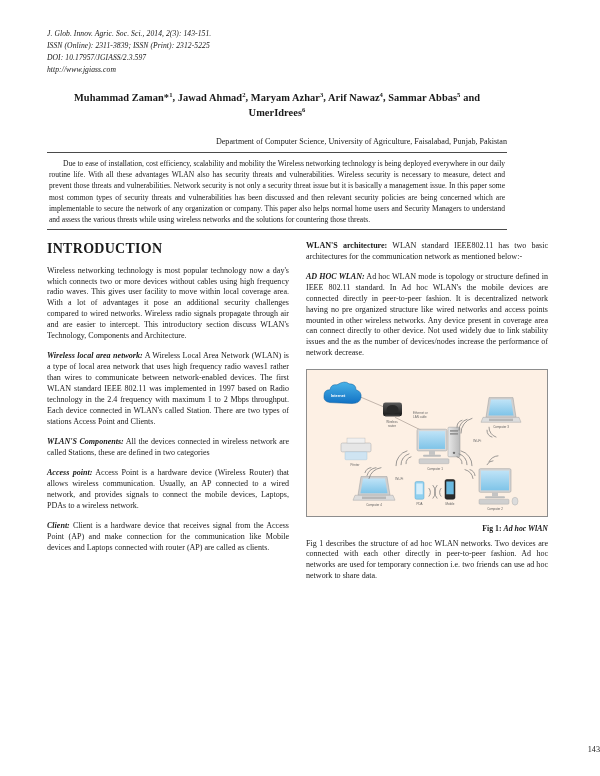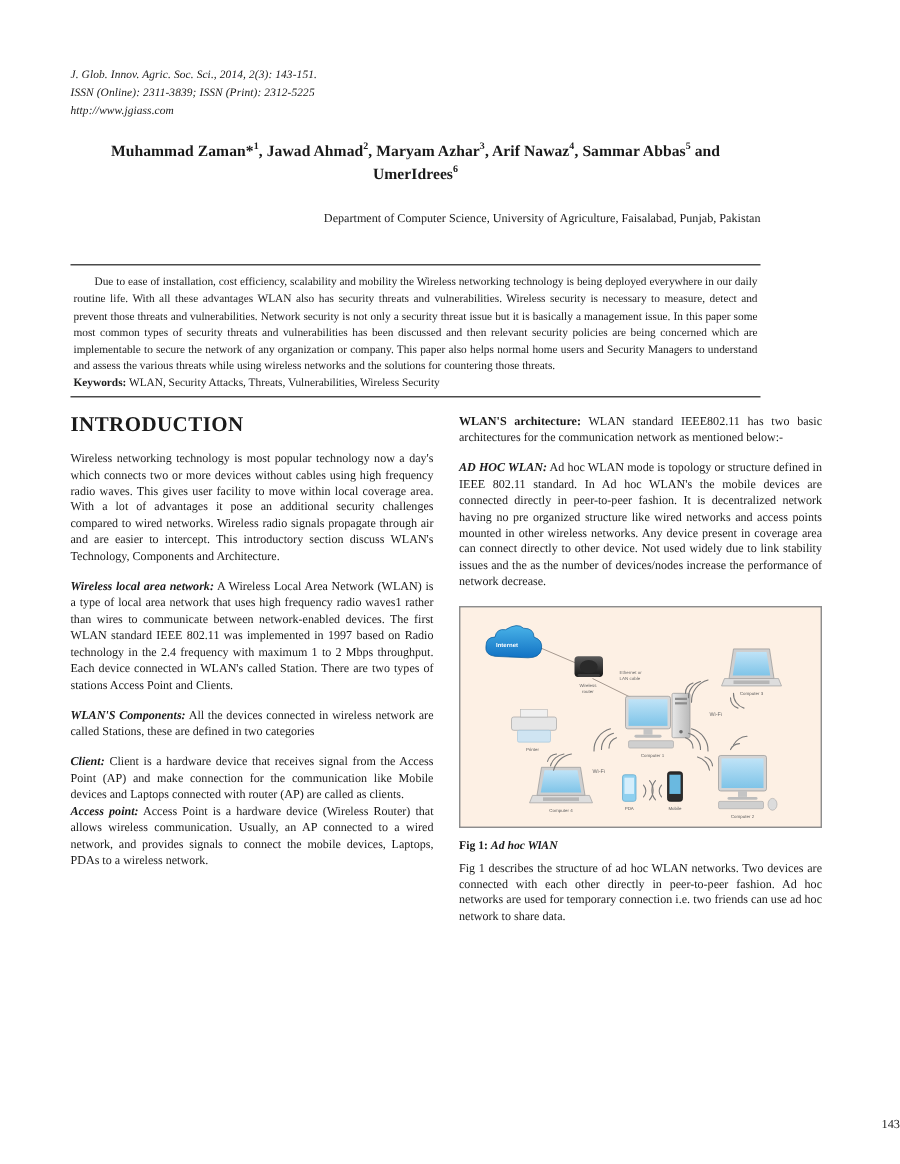--- a/index.html
+++ b/index.html
@@ -12,21 +12,21 @@
     width: 600px;
     height: 776px;
     font-family: "Liberation Serif", "DejaVu Serif", serif;
     color: #1a1a1a;
     position: relative;
     overflow: hidden;
   }
   .page {
     width: 552px;
     height: 776px;
-    padding: 44px 45px 10px 47px;
+    padding: 28px 45px 10px 47px;
     position: relative;
   }
 
   
   .journal-header {
     font-style: italic;
     font-size: 7.6px;
     line-height: 1.58;
     letter-spacing: 0.01em;
     color: #171717;
@@ -59,21 +59,21 @@
   .affil {
     text-align: right;
     font-weight: normal;
     font-size: 8.1px;
     line-height: 1.52;
     margin-top: 16px;
   }
 
   
   .abstract-box {
-    margin-top: 24px;
+    margin-top: 4px;
     border-top: 1.1px solid #4a4a4a;
     border-bottom: 1.1px solid #4a4a4a;
     padding: 5px 2px 4px 2px;
   }
   .abstract-text {
     font-size: 7.55px;
     line-height: 1.465;
     text-align: justify;
     text-justify: inter-word;
     text-indent: 14px;
@@ -126,21 +126,21 @@
   }
   .figure-frame {
     border: 1.1px solid #8d8d8d;
     background: #fdf0e4;
     width: 100%;
     height: 148px;
     position: relative;
     overflow: hidden;
   }
   .fig-caption {
-    text-align: left;
+    text-align: right;
     font-size: 7.8px;
     font-weight: bold;
     margin-top: 7px;
   }
   .fig-caption .ital { font-style: italic; }
 
   
   .page-number {
     position: absolute;
     bottom: 22px;
@@ -151,52 +151,52 @@
   }
 </style>
 </head>
 <body>
 
 <div class="page">
 
   <div class="journal-header">
     <div>J. Glob. Innov. Agric. Soc. Sci., 2014, 2(3): 143-151.</div>
     <div>ISSN (Online): 2311-3839; ISSN (Print): 2312-5225</div>
+    <div>DOI: 10.17957/JGIASS/2.3.597</div>
     <div>http://www.jgiass.com</div>
   </div>
 
 
   <div class="authors">
     <div>Muhammad Zaman*<sup>1</sup>, Jawad Ahmad<sup>2</sup>, Maryam Azhar<sup>3</sup>, Arif Nawaz<sup>4</sup>, Sammar Abbas<sup>5</sup> and</div>
     <div>UmerIdrees<sup>6</sup></div>
   </div>
 
   <div class="affil">
     <div>Department of Computer Science, University of Agriculture, Faisalabad, Punjab, Pakistan</div>
   </div>
 
   <div class="abstract-box">
     <p class="abstract-text">Due to ease of installation, cost efficiency, scalability and mobility the Wireless networking technology is being deployed everywhere in our daily routine life. With all these advantages WLAN also has security threats and vulnerabilities. Wireless security is necessary to measure, detect and prevent those threats and vulnerabilities. Network security is not only a security threat issue but it is basically a management issue. In this paper some most common types of security threats and vulnerabilities has been discussed and then relevant security policies are being concerned which are implementable to secure the network of any organization or company. This paper also helps normal home users and Security Managers to understand and assess the various threats while using wireless networks and the solutions for countering those threats.</p>
-    <p class="keywords"><b>Keywords:</b> <span>WLAN, Security Attacks, Threats, Vulnerabilities, Wireless Security</span></p>
   </div>
 
   <div class="columns">
 
     <div class="col">
       <h2 class="sec-head">INTRODUCTION</h2>
 
       <p class="body">Wireless networking technology is most popular technology now a day's which connects two or more devices without cables using high frequency radio waves. This gives user facility to move within local coverage area. With a lot of advantages it pose an additional security challenges compared to wired networks. Wireless radio signals propagate through air and are easier to intercept. This introductory section discuss WLAN's Technology, Components and Architecture.</p>
 
       <p class="body"><span class="lead">Wireless local area network:</span><span> A Wireless Local Area Network (WLAN) is a type of local area network that uses high frequency radio waves1 rather than wires to communicate between network-enabled devices. The first WLAN standard IEEE 802.11 was implemented in 1997 based on Radio technology in the 2.4 frequency with maximum 1 to 2 Mbps throughput. Each device connected in WLAN's called Station. There are two types of stations Access Point and Clients.</span></p>
 
       <p class="body"><span class="lead">WLAN'S Components:</span><span> All the devices connected in wireless network are called Stations, these are defined in two categories</span></p>
 
+      <p class="body"><span class="lead">Access point:</span><span> Access Point is a hardware device (Wireless Router) that allows wireless communication. Usually, an AP connected to a wired network, and provides signals to connect the mobile devices, Laptops, PDAs to a wireless network.</span></p>
+
       <p class="body last"><span class="lead">Client:</span><span> Client is a hardware device that receives signal from the Access Point (AP) and make connection for the communication like Mobile devices and Laptops connected with router (AP) are called as clients.</span></p>
-
-      <p class="body"><span class="lead">Access point:</span><span> Access Point is a hardware device (Wireless Router) that allows wireless communication. Usually, an AP connected to a wired network, and provides signals to connect the mobile devices, Laptops, PDAs to a wireless network.</span></p>
     </div>
 
     <div class="col">
 
       <p class="body"><span class="lead-plain">WLAN'S architecture:</span><span> WLAN standard IEEE802.11 has two basic architectures for the communication network as mentioned below:-</span></p>
 
       <p class="body"><span class="lead">AD HOC WLAN:</span><span> Ad hoc WLAN mode is topology or structure defined in IEEE 802.11 standard. In Ad hoc WLAN's the mobile devices are connected directly in peer-to-peer fashion. It is decentralized network having no pre organized structure like wired networks and access points mounted in other wireless networks. Any device present in coverage area can connect directly to other device. Not used widely due to link stability issues and the as the number of devices/nodes increase the performance of network decrease.</span></p>
 
       <div class="figure-wrap">
         <div class="figure-frame">

